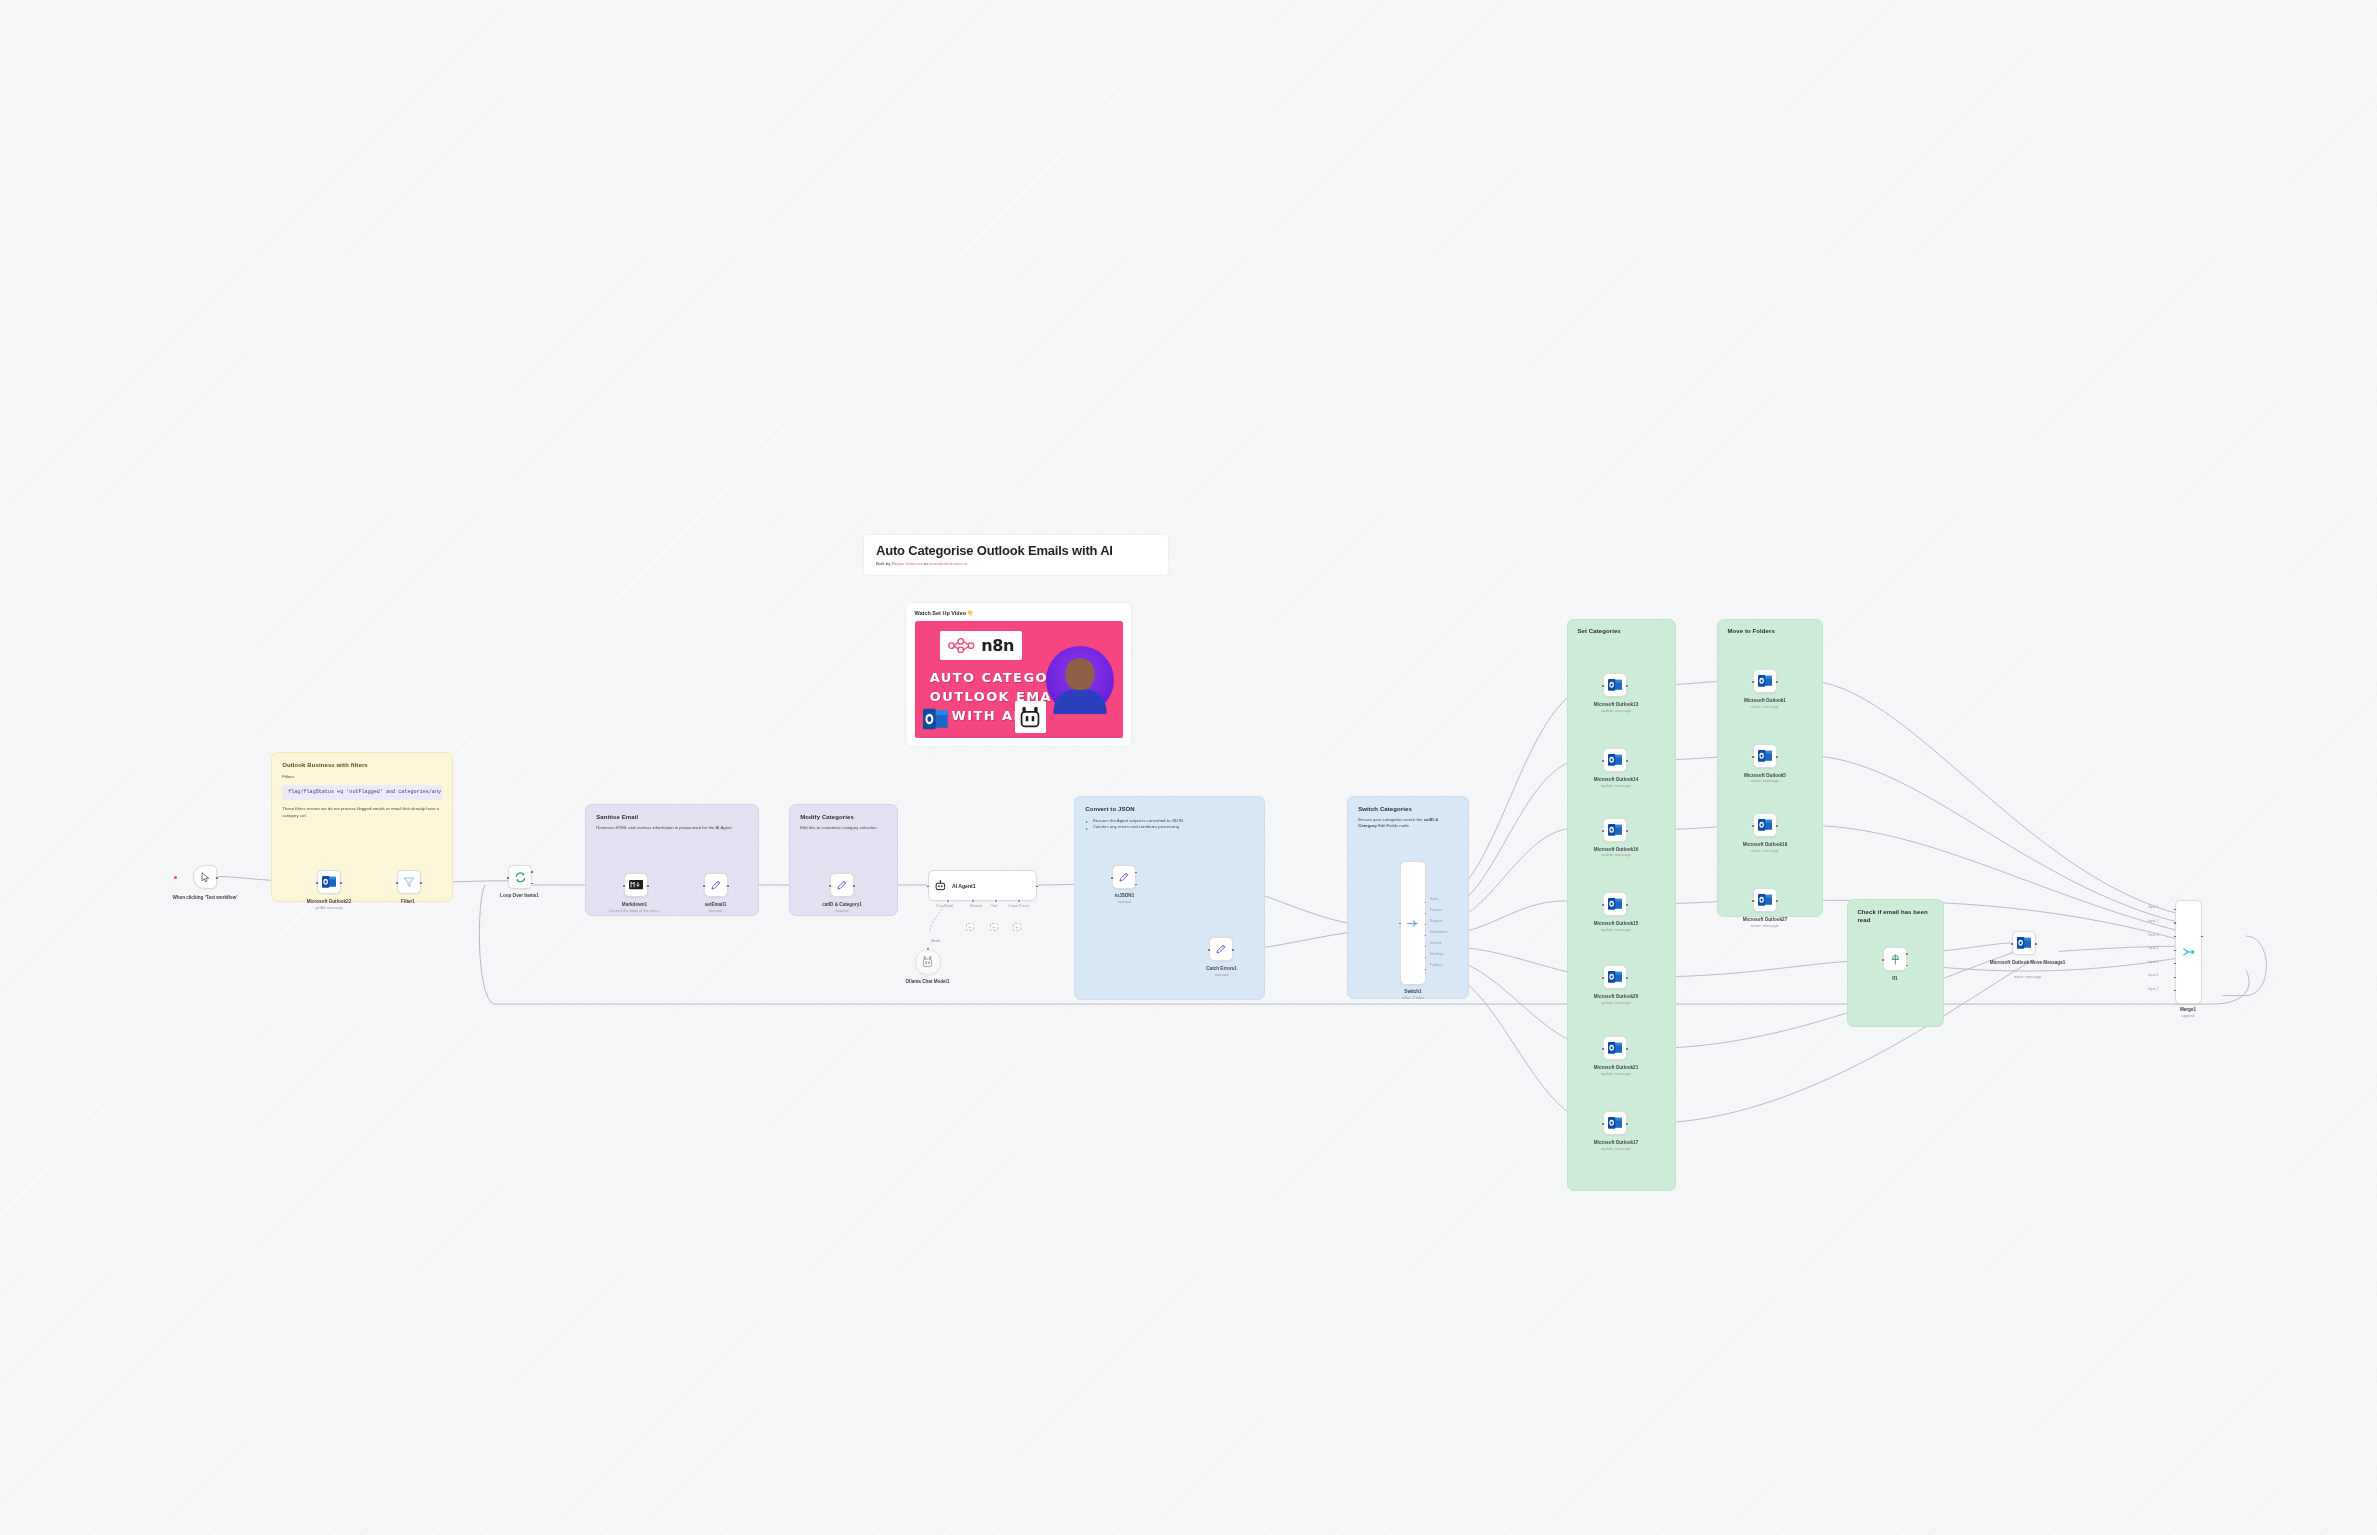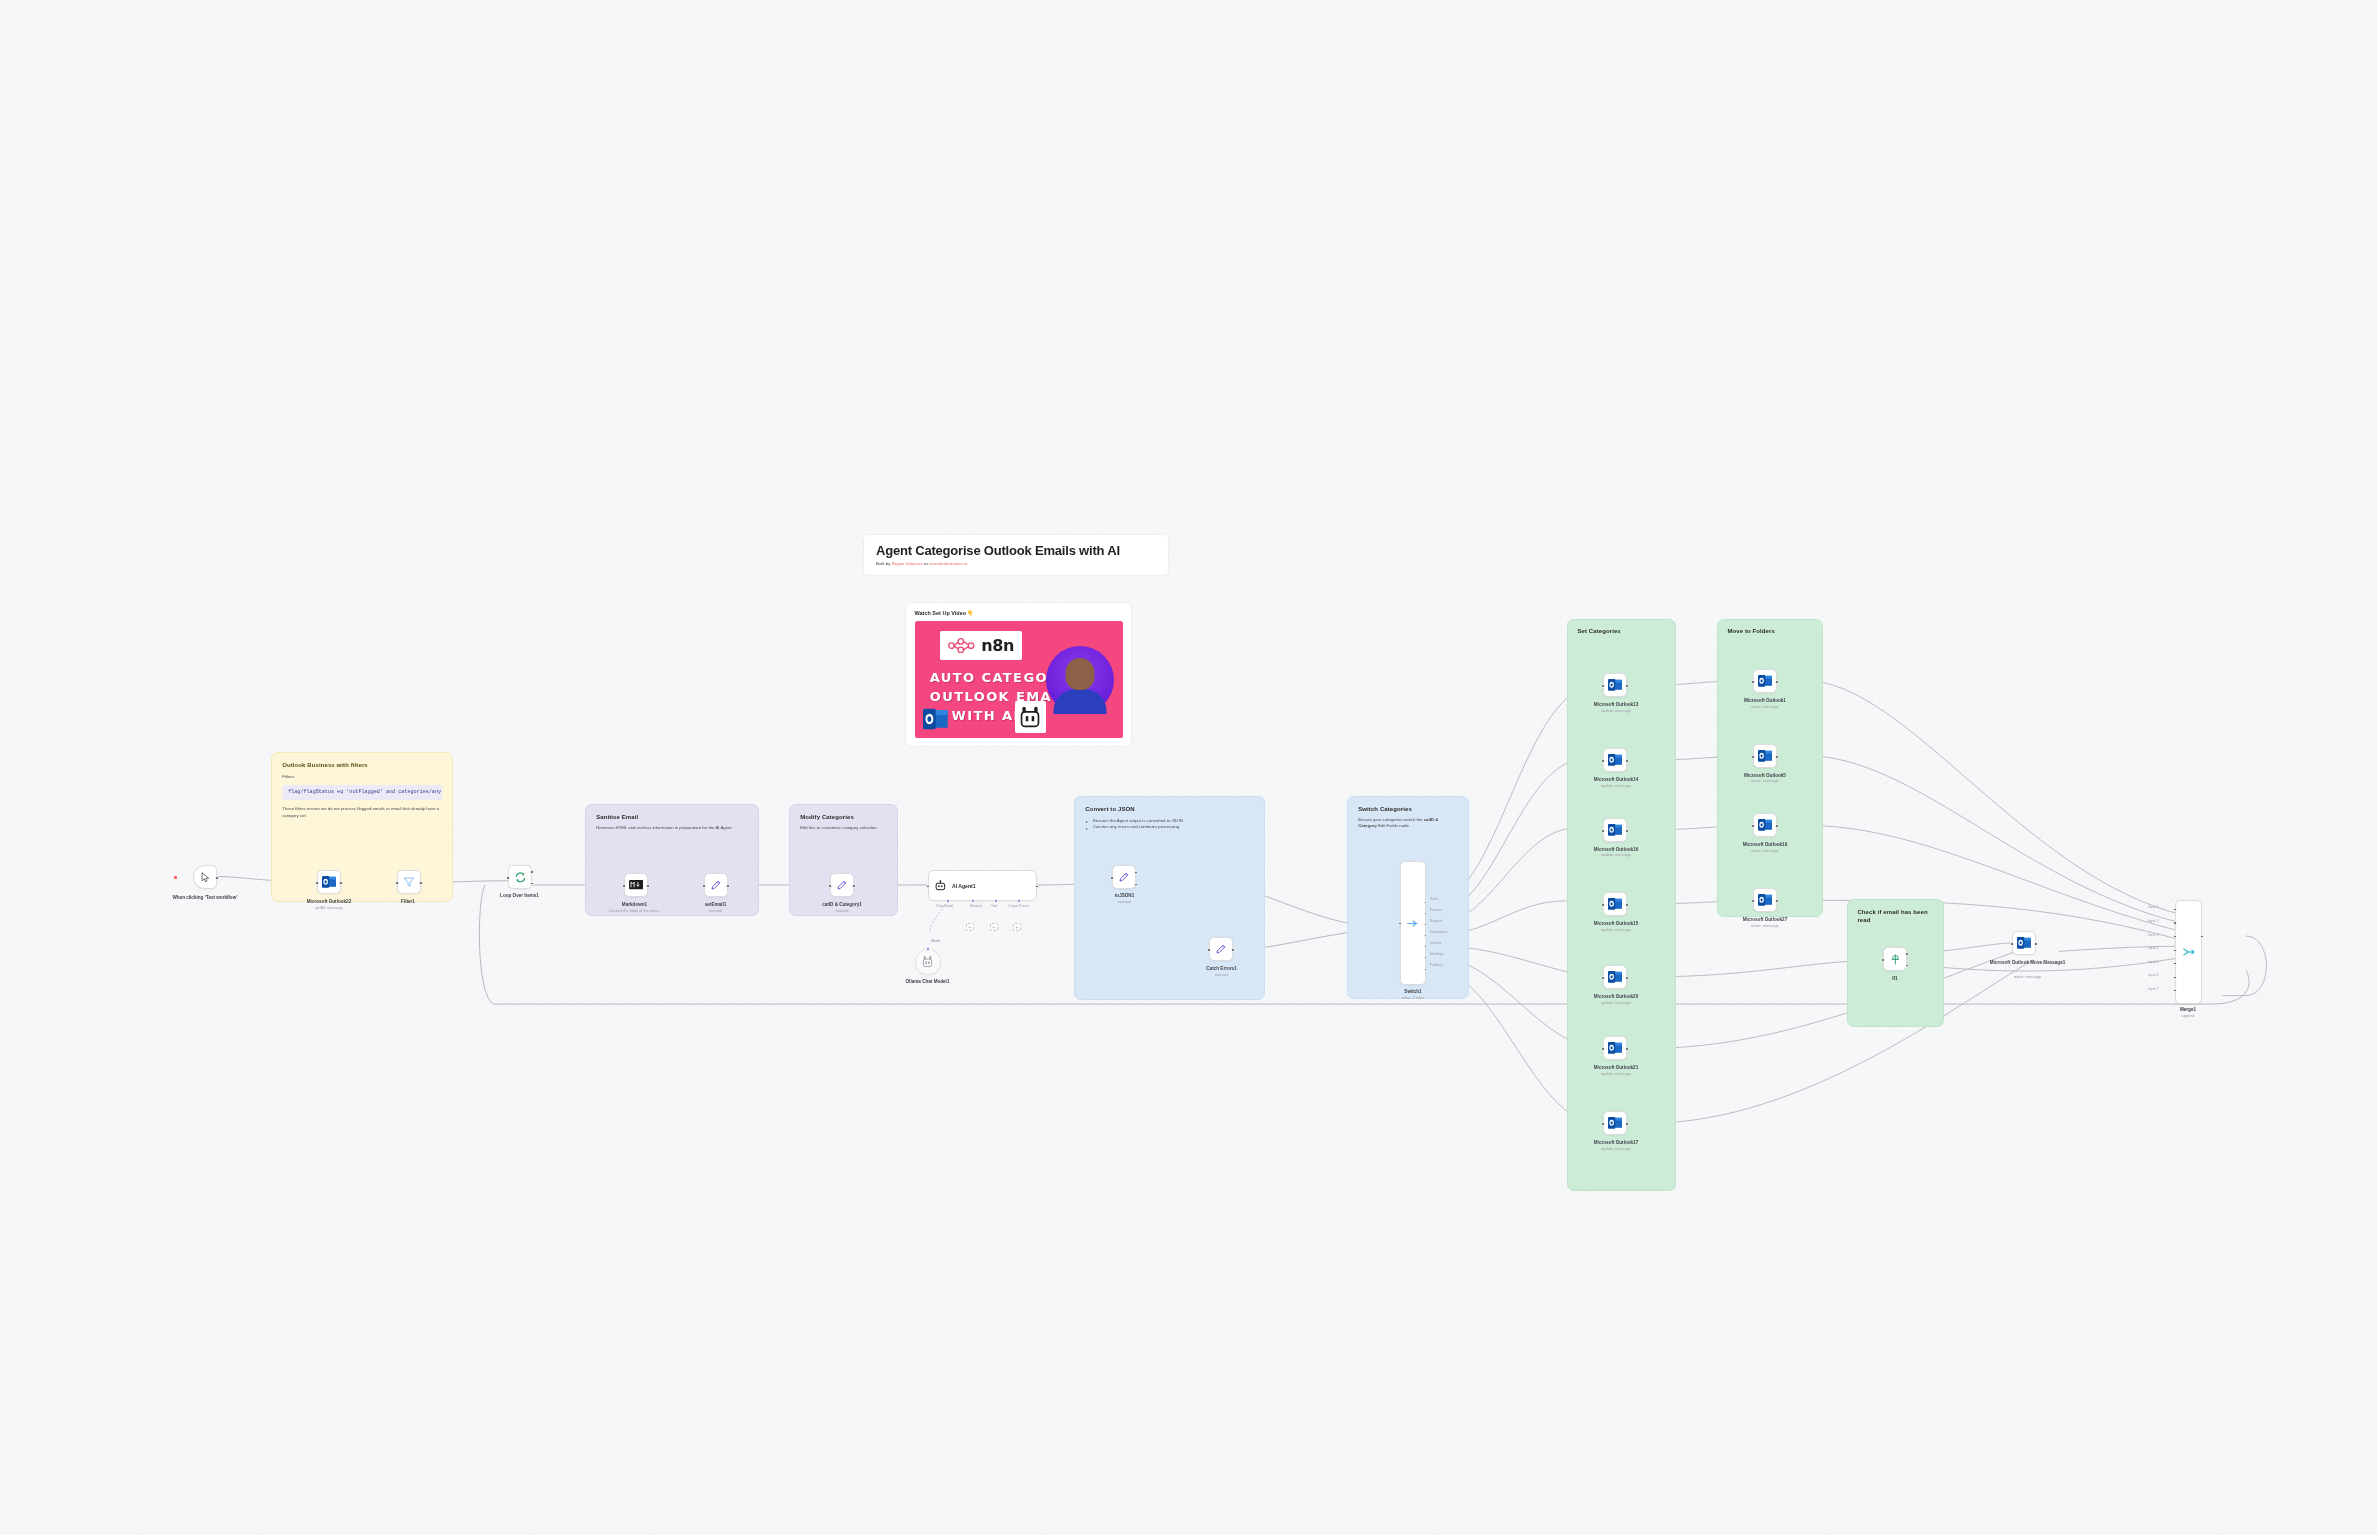--- a/index.html
+++ b/index.html
@@ -168,21 +168,21 @@
       <path d="M2248,1134 C2320,1140 2420,1150 2565,1125"></path>
       <path d="M2420,1118 C2470,1115 2510,1112 2565,1112"></path>
     </g>
 
     <g fill="none" stroke="#b4b5bb" stroke-width="1.05">
       <path d="M2640,1100 C2672,1100 2672,1170 2640,1170 L2612,1170"></path>
     </g>
   </svg>
 
   <div class="title-card" style="left:863px; top:534px; width:306px;">
-    <div class="title-main">Agent Categorise Outlook Emails with AI</div>
+    <div class="title-main">Auto Categorise Outlook Emails with AI</div>
     <div class="title-sub">
       <span>Built by </span><a href="#">Regan Simpson</a><span> at </span><a href="#">neuralinformation.io</a>
     </div>
   </div>
 
   <div class="video-card" style="left:905px; top:602px;">
     <div class="video-label">Watch Set Up Video 👇</div>
     <div class="thumb">
       <div class="n8n-logo">
         <svg width="29" height="15.3" viewBox="0 0 34 18">

